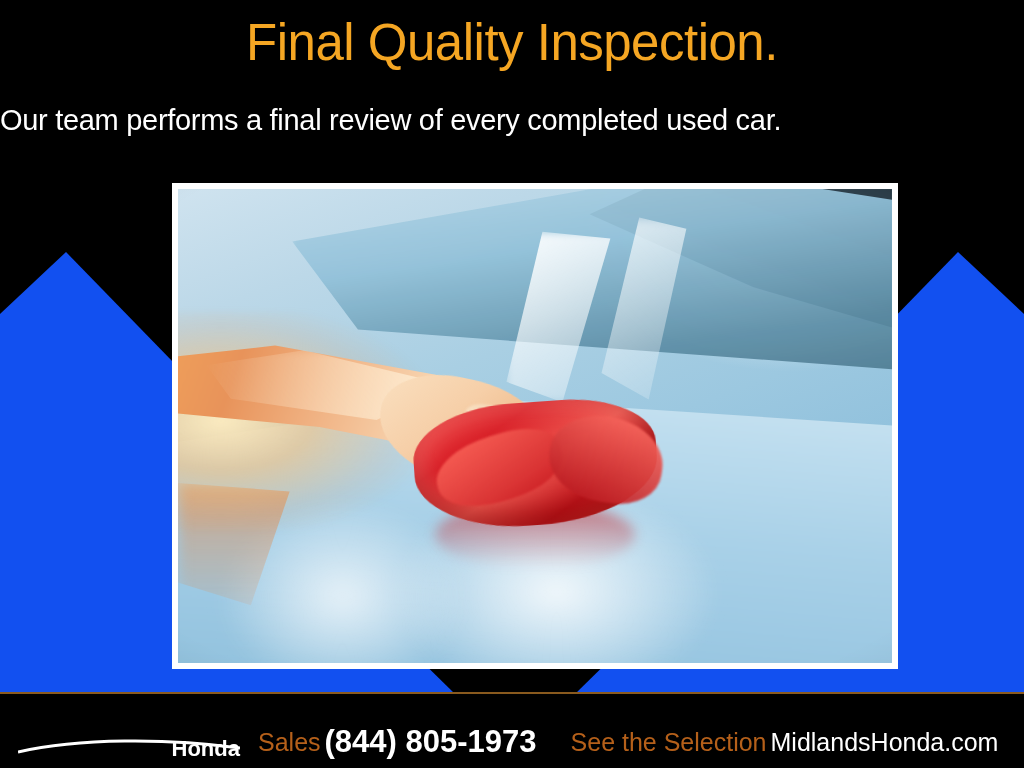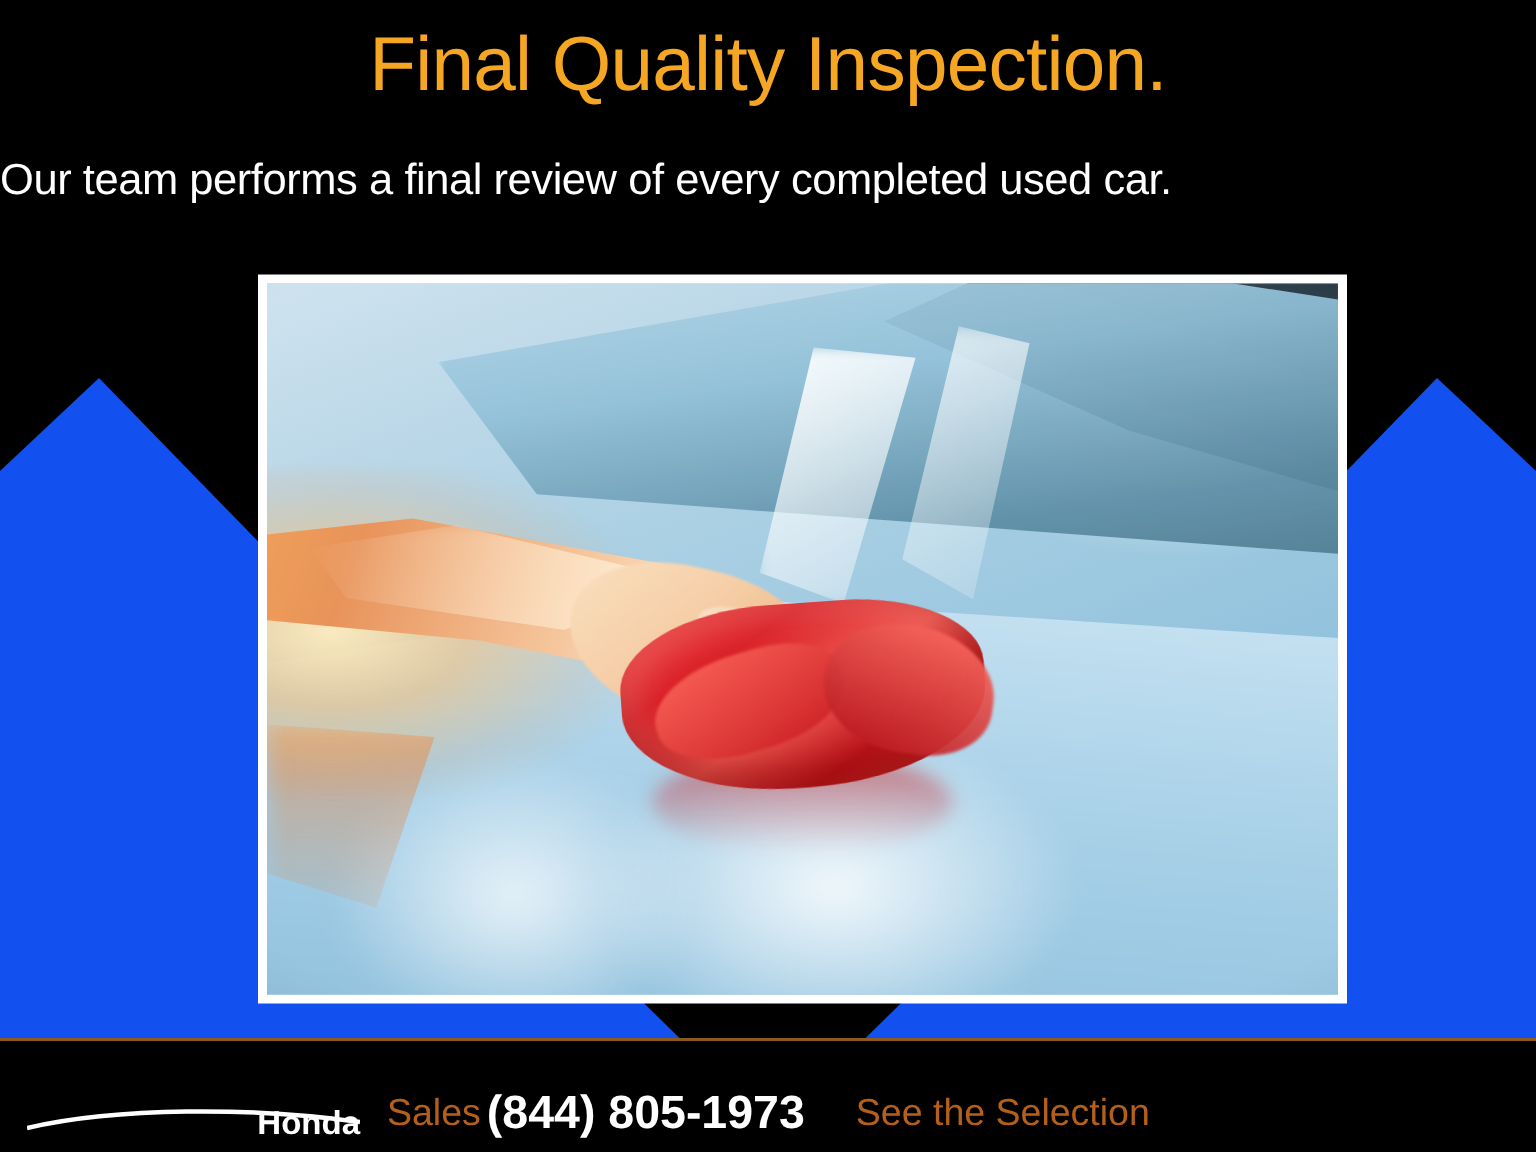--- a/index.html
+++ b/index.html
@@ -419,15 +419,16 @@
     <svg class="logo-swoosh" viewBox="0 0 222 20">
       <path d="M0 16 C 60 2, 150 2, 222 12" stroke="#ffffff" stroke-width="3" fill="none"></path>
     </svg>
     <div class="logo-sub">Honda</div>
   </div>
 
   <div class="contact">
     <span class="lbl-sales">Sales</span>
     <span class="val-phone">(844) 805-1973</span>
     <span class="lbl-see">See the Selection</span>
+    <span class="val-site">MidlandsHonda.com</span>
   </div>
 
 </div>
 
 </body></html>

